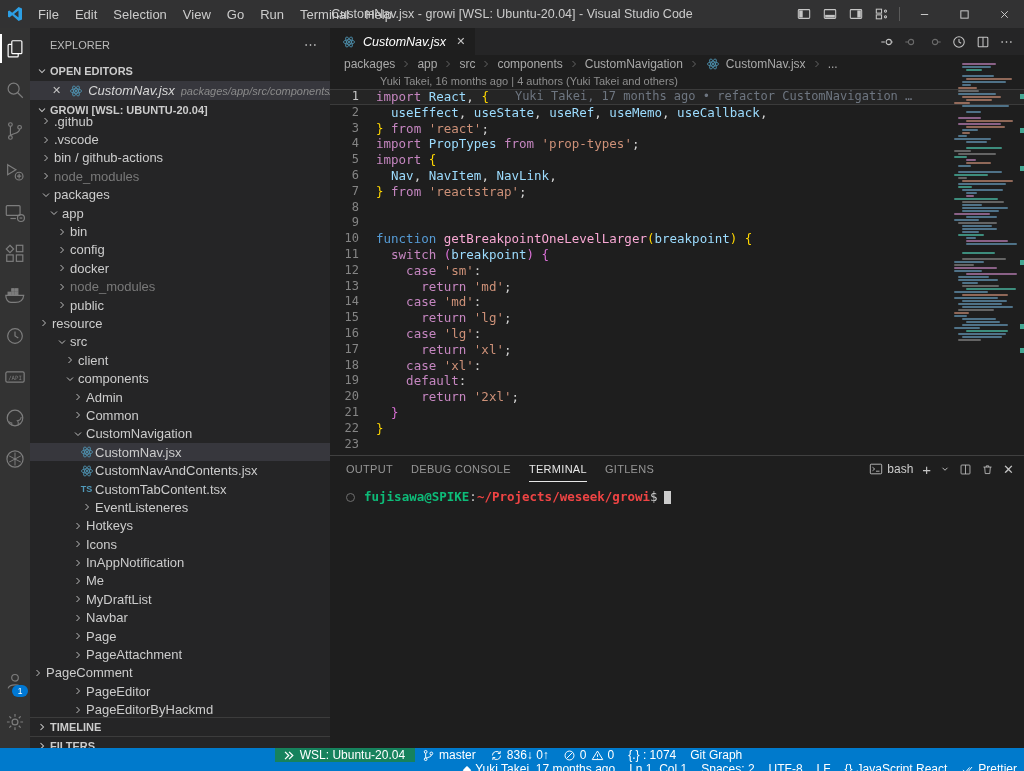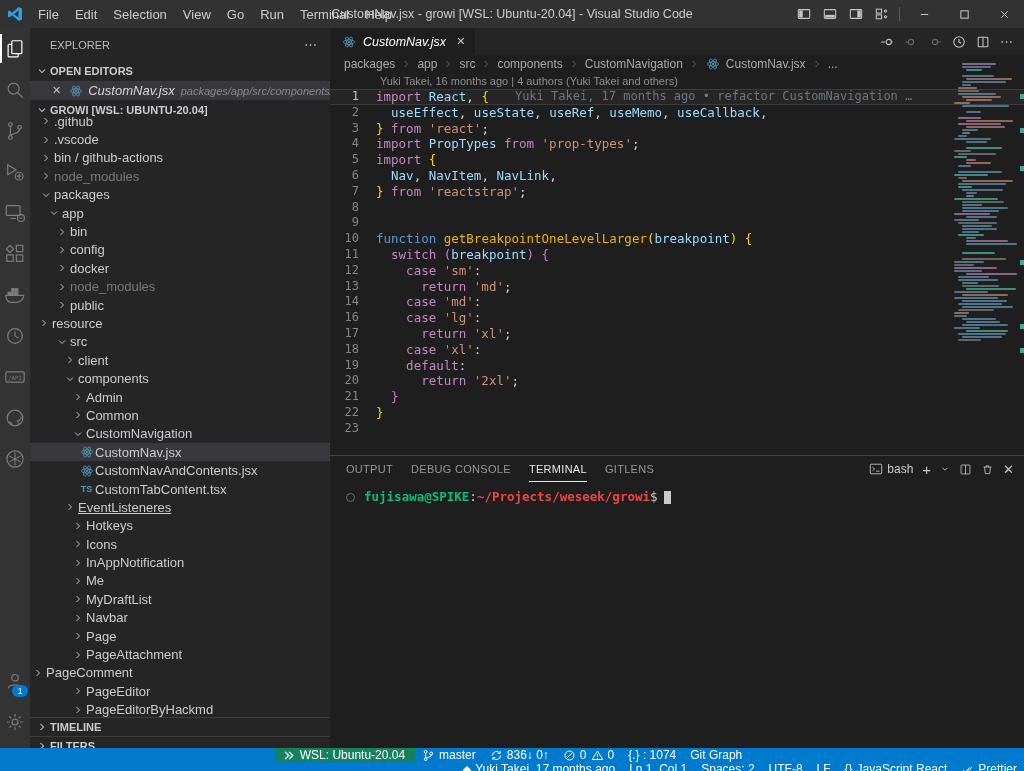--- a/index.html
+++ b/index.html
@@ -59,21 +59,21 @@
   .bc-sep{color:#6b6b6b;margin:0 3px;font-size:10px;}
   .code{position:absolute;top:45px;left:0;right:0;bottom:293px;background:#1e1e1e;
         font-family:"DejaVu Sans Mono",monospace;font-size:12.5px;overflow:hidden;}
   .codelens{height:16px;line-height:16px;padding-left:50px;font-family:"Liberation Sans",sans-serif;
             font-size:11px;color:#8e8e8e;}
   .code-line{height:15.8px;line-height:15.8px;display:flex;white-space:pre;position:relative;}
   .code-line.current{background:rgba(255,255,255,0.035);box-shadow:inset 0 1px 0 rgba(255,255,255,0.10),inset 0 -1px 0 rgba(255,255,255,0.10);}
   .ln{width:46px;flex:none;box-sizing:border-box;padding-right:17px;text-align:right;color:#858585;font-size:12px;}
   .current .ln{color:#c6c6c6;}
   .ct{color:#d4d4d4;}
-  .tok-kw{color:#c586c0;} .tok-kwb{color:#569cd6;} .tok-id{color:#9cdcfe;} .tok-fn{color:#eab308;}
+  .tok-kw{color:#c586c0;} .tok-kwb{color:#569cd6;} .tok-id{color:#9cdcfe;} .tok-fn{color:#f9a8d4;}
   .tok-str{color:#ce9178;} .tok-pl{color:#d4d4d4;} .tok-b1{color:#ffd700;} .tok-b2{color:#da70d6;}
   .inline-blame{color:#6e7681;margin-left:26px;font-size:12px;}
   .minimap{position:absolute;top:32px;right:8px;width:62px;height:288px;z-index:5;}
   .mm-row{height:2px;margin-bottom:1px;border-radius:1px;}
   .ov-mark{position:absolute;right:0;width:4px;height:5px;background:#4ec9b0;opacity:.8;z-index:6;}
   
   .panel{position:absolute;left:0;right:0;bottom:0;height:293px;background:#1e1e1e;border-top:1px solid #404040;box-sizing:border-box;}
   .panel-head{height:26px;display:flex;align-items:center;padding-left:16px;gap:18px;position:relative;}
   .panel-tab{font-size:11px;color:#969696;height:100%;display:flex;align-items:center;letter-spacing:.3px;}
   .panel-tab.active{color:#e7e7e7;box-shadow:inset 0 -1px 0 #e7e7e7;}
@@ -466,21 +466,21 @@
               </svg>
             </span>
             <span class="t-label">CustomNavAndContents.jsx</span>
           </div>
           <div class="tree-row" style="padding-left: 48px;">
             <span class="t-icon">
               <span class="ts-badge">TS</span>
             </span>
             <span class="t-label">CustomTabContent.tsx</span>
           </div>
-          <div class="tree-row" style="padding-left: 32px; text-decoration: underline;">
+          <div class="tree-row" style="padding-left: 49px;">
             <span class="t-chev icon">
               <svg width="12" height="12" viewBox="0 0 16 16" fill="none" stroke="currentColor" stroke-width="1.2">
                 <path d="M6 4l4 4-4 4"></path>
               </svg>
             </span>
             <span class="t-label">EventListeneres</span>
           </div>
           <div class="tree-row" style="padding-left: 40px;">
             <span class="t-chev icon">
               <svg width="12" height="12" viewBox="0 0 16 16" fill="none" stroke="currentColor" stroke-width="1.2">
@@ -714,20 +714,21 @@
             <div class="code-line"><span class="ln">5</span><span class="ct"><span class="tok-kw">import</span><span class="tok-pl"> </span><span class="tok-b1">{</span></span></div>
             <div class="code-line"><span class="ln">6</span><span class="ct"><span class="tok-pl">  </span><span class="tok-id">Nav</span><span class="tok-pl">, </span><span class="tok-id">NavItem</span><span class="tok-pl">, </span><span class="tok-id">NavLink</span><span class="tok-pl">,</span></span></div>
             <div class="code-line"><span class="ln">7</span><span class="ct"><span class="tok-b1">}</span><span class="tok-pl"> </span><span class="tok-kw">from</span><span class="tok-pl"> </span><span class="tok-str">'reactstrap'</span><span class="tok-pl">;</span></span></div>
             <div class="code-line"><span class="ln">8</span><span class="ct"></span></div>
             <div class="code-line"><span class="ln">9</span><span class="ct"></span></div>
             <div class="code-line"><span class="ln">10</span><span class="ct"><span class="tok-kwb">function</span><span class="tok-pl"> </span><span class="tok-fn">getBreakpointOneLevelLarger</span><span class="tok-b1">(</span><span class="tok-id">breakpoint</span><span class="tok-b1">)</span><span class="tok-pl"> </span><span class="tok-b1">{</span></span></div>
             <div class="code-line"><span class="ln">11</span><span class="ct"><span class="tok-pl">  </span><span class="tok-kw">switch</span><span class="tok-pl"> </span><span class="tok-b2">(</span><span class="tok-id">breakpoint</span><span class="tok-b2">)</span><span class="tok-pl"> </span><span class="tok-b2">{</span></span></div>
             <div class="code-line"><span class="ln">12</span><span class="ct"><span class="tok-pl">    </span><span class="tok-kw">case</span><span class="tok-pl"> </span><span class="tok-str">'sm'</span><span class="tok-pl">:</span></span></div>
             <div class="code-line"><span class="ln">13</span><span class="ct"><span class="tok-pl">      </span><span class="tok-kw">return</span><span class="tok-pl"> </span><span class="tok-str">'md'</span><span class="tok-pl">;</span></span></div>
             <div class="code-line"><span class="ln">14</span><span class="ct"><span class="tok-pl">    </span><span class="tok-kw">case</span><span class="tok-pl"> </span><span class="tok-str">'md'</span><span class="tok-pl">:</span></span></div>
+            <div class="code-line"><span class="ln">15</span><span class="ct"><span class="tok-pl">      </span><span class="tok-kw">return</span><span class="tok-pl"> </span><span class="tok-str">'lg'</span><span class="tok-pl">;</span></span></div>
             <div class="code-line"><span class="ln">16</span><span class="ct"><span class="tok-pl">    </span><span class="tok-kw">case</span><span class="tok-pl"> </span><span class="tok-str">'lg'</span><span class="tok-pl">:</span></span></div>
             <div class="code-line"><span class="ln">17</span><span class="ct"><span class="tok-pl">      </span><span class="tok-kw">return</span><span class="tok-pl"> </span><span class="tok-str">'xl'</span><span class="tok-pl">;</span></span></div>
             <div class="code-line"><span class="ln">18</span><span class="ct"><span class="tok-pl">    </span><span class="tok-kw">case</span><span class="tok-pl"> </span><span class="tok-str">'xl'</span><span class="tok-pl">:</span></span></div>
             <div class="code-line"><span class="ln">19</span><span class="ct"><span class="tok-pl">    </span><span class="tok-kw">default</span><span class="tok-pl">:</span></span></div>
             <div class="code-line"><span class="ln">20</span><span class="ct"><span class="tok-pl">      </span><span class="tok-kw">return</span><span class="tok-pl"> </span><span class="tok-str">'2xl'</span><span class="tok-pl">;</span></span></div>
             <div class="code-line"><span class="ln">21</span><span class="ct"><span class="tok-pl">  </span><span class="tok-b2">}</span></span></div>
             <div class="code-line"><span class="ln">22</span><span class="ct"><span class="tok-b1">}</span></span></div>
             <div class="code-line"><span class="ln">23</span><span class="ct"></span></div>
           </div>
       </div>

